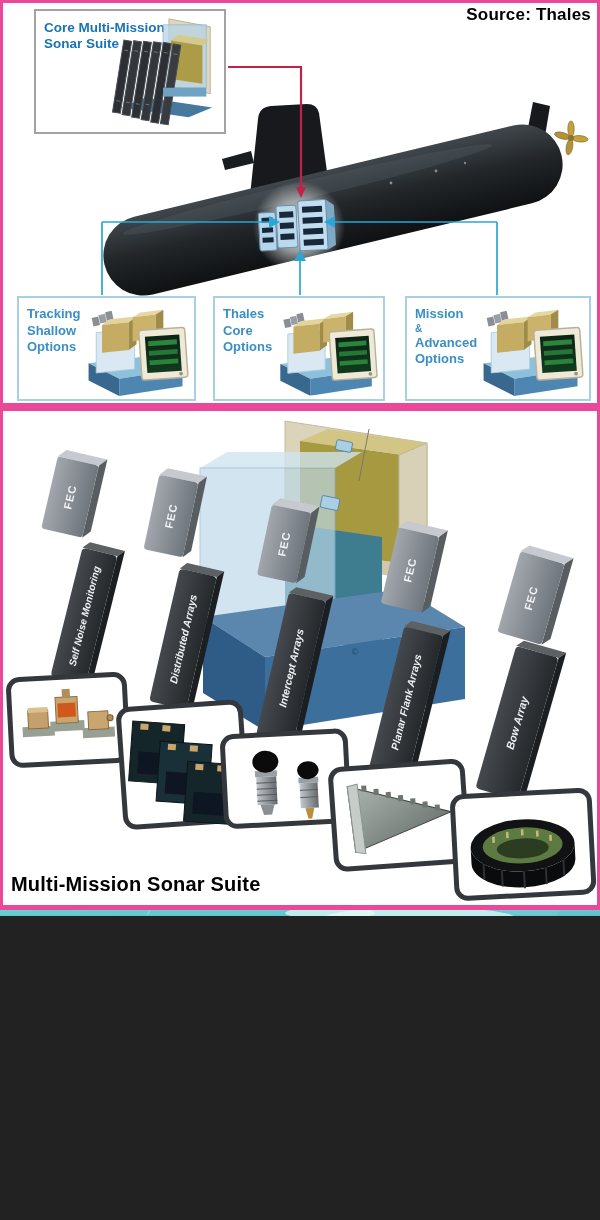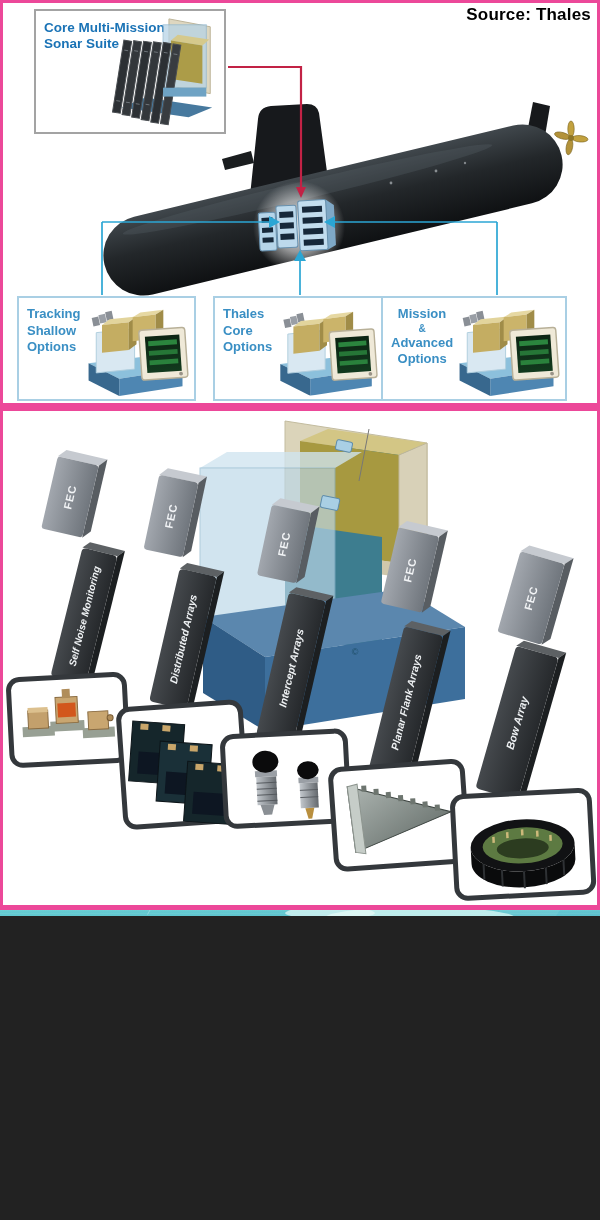--- a/index.html
+++ b/index.html
@@ -11,21 +11,21 @@
   #panel2{left:3px;top:411px;width:594px;height:494px;}
   #panel3{left:0;top:910px;width:600px;height:310px;background:#1d85b2;}
   .abs{position:absolute;}
   .source-credit{right:6px;top:2px;font-size:17px;font-weight:bold;color:#000;letter-spacing:.2px;}
   .core-box{left:31px;top:6px;width:192px;height:125px;border:2px solid #a3a3a3;background:#fff;z-index:4;}
   .core-label{left:8px;top:9px;font-size:13.5px;font-weight:bold;color:#1a73b6;line-height:16px;}
   .scene{left:0;top:0;z-index:2;}
   .opt-box{top:293px;height:105px;border:2px solid #a9cfe4;background:#fff;z-index:4;}
   #opt1{left:14px;width:179px;}
   #opt2{left:210px;width:172px;}
-  #opt3{left:378px;width:186px;text-align:center;}
+  #opt3{left:402px;width:186px;}
   .opt-label{left:8px;top:8px;font-size:13px;font-weight:bold;color:#3a8fc4;line-height:16.5px;z-index:2;}
   .opt-label .amp{font-size:10px;display:block;line-height:12px;}
   .cabimg{position:absolute;right:0;bottom:2px;z-index:1;}
   .p2-title{left:8px;top:462px;font-size:20px;font-weight:bold;color:#000;letter-spacing:.2px;z-index:5;}
   .scanlines{position:absolute;left:0;top:0;width:100%;height:100%;pointer-events:none;z-index:3;
     background:repeating-linear-gradient(0deg,rgba(255,255,255,.05) 0 1px,rgba(0,0,0,0) 1px 3px);}
   svg text{font-family:"Liberation Sans",sans-serif;}
 </style>
 </head>
 <body>
@@ -391,20 +391,21 @@
         <ellipse cx="68" cy="55" rx="26" ry="10" fill="#2c3c20"></ellipse>
         <g fill="#cdb97a">
           <rect x="38" y="42" width="2.5" height="6"></rect>
             <rect x="52" y="38" width="2.5" height="6"></rect>
           <rect x="67" y="36" width="2.5" height="6"></rect>
             <rect x="82" y="38" width="2.5" height="6"></rect>
           <rect x="95" y="43" width="2.5" height="6"></rect>
         </g>
       </g>
     </svg>
+    <div class="abs p2-title">Multi-Mission Sonar Suite</div>
   </div>
 
   <div id="panel3" class="panel">
     <svg class="abs" width="600" height="310" viewBox="0 0 600 310">
       <defs>
         <linearGradient id="seaGrad" x1="0" y1="0" x2=".85" y2="1">
           <stop offset="0" stop-color="#35aec0"></stop>
             <stop offset=".45" stop-color="#1f87b2"></stop>
             <stop offset="1" stop-color="#1366a8"></stop>
         </linearGradient>

